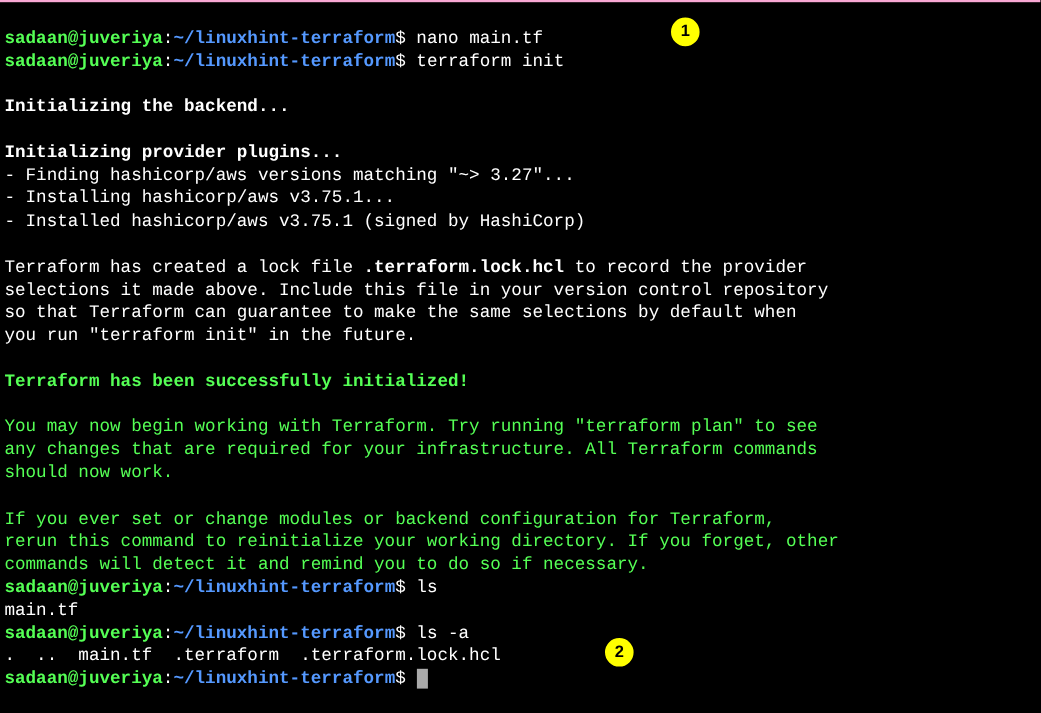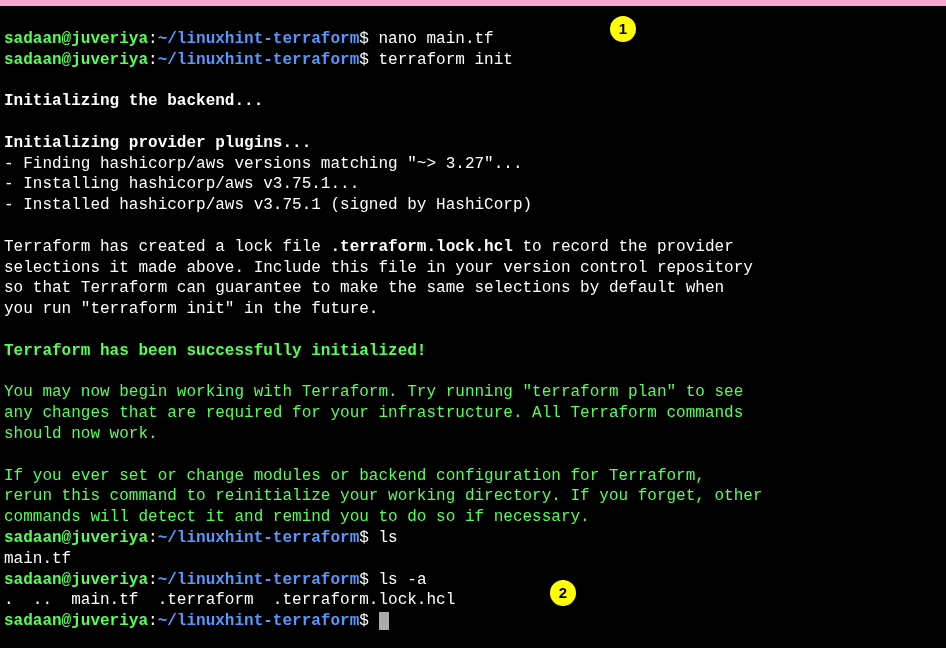--- a/index.html
+++ b/index.html
@@ -14,21 +14,21 @@
     height: 648px;
     overflow: hidden;
     position: relative;
   }
   .terminal {
     padding: 2px 4px;
     white-space: pre-wrap;
     word-break: break-all;
   }
   .red-top {
-    border-top: 6px solid #f9a8d4;
+    border-top: 2px solid #f9a8d4;
   }
   .user { color: #55ff55; font-weight: bold; }
   .path { color: #5599ff; font-weight: bold; }
   .white { color: #ffffff; }
   .green { color: #55ff55; }
   .bold { font-weight: bold; }
   .cursor {
     display: inline-block;
     width: 10px;
     height: 18px;

